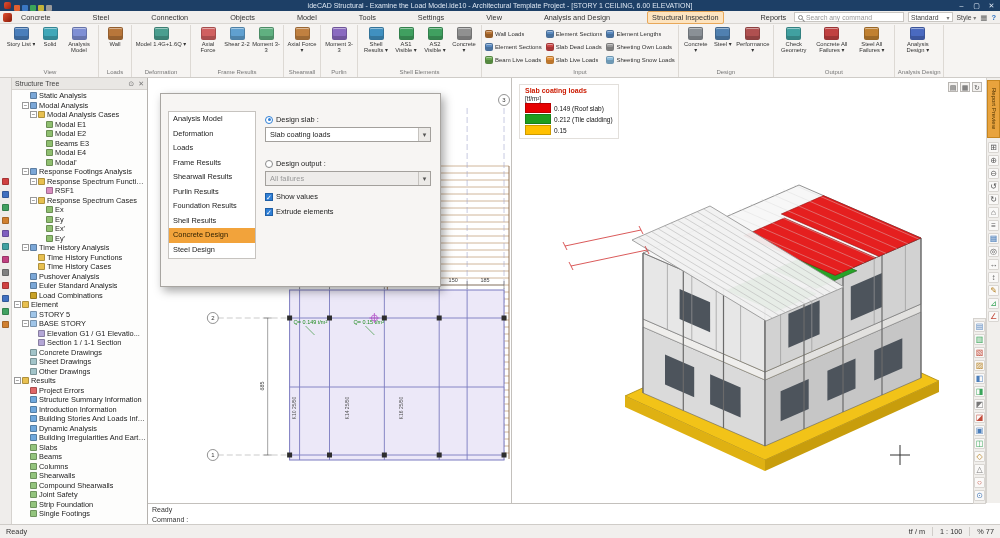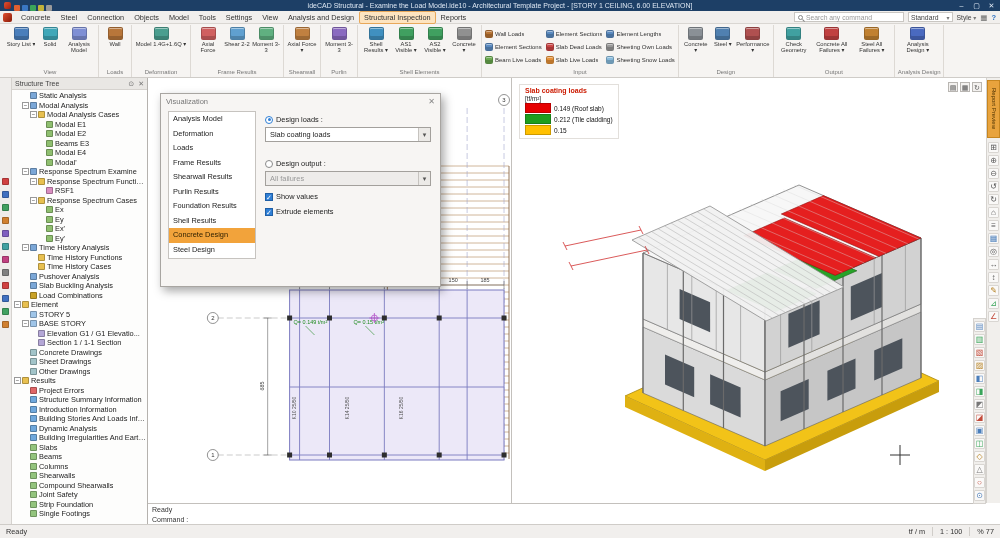--- a/index.html
+++ b/index.html
@@ -11,21 +11,21 @@
   .appicon{width:7px;height:7px;background:linear-gradient(135deg,#e05030,#a02010);border-radius:2px;margin-right:3px;flex:none;}
   .qicon{width:6px;height:6px;border-radius:1px;display:inline-block;margin-right:2px;flex:none;}
   .titletext{position:absolute;left:120px;right:120px;text-align:center;font-size:7px;line-height:11px;color:#dde7f3;white-space:nowrap;overflow:hidden;}
   .winbtns{margin-left:auto;display:flex;gap:6px;color:#dde7f3;font-size:7px;line-height:10px;z-index:2;}
   .winbtn{width:9px;text-align:center;}
   .winmin::before{content:"–";} .winmax::before{content:"▢";} .winclose::before{content:"✕";}
 
   
   .menubar{position:absolute;top:11px;left:0;right:0;height:13px;background:#f1efed;border-bottom:1px solid #d9d6d2;display:flex;align-items:center;font-size:7.3px;color:#333;padding-left:3px;z-index:55;}
   .mlogo{width:9px;height:9px;background:linear-gradient(135deg,#e05030,#8a1a08);border-radius:2px;margin-right:4px;flex:none;}
-  .menuitems{display:flex;align-items:flex-start;height:100%;}
+  .menuitems{display:flex;align-items:flex-start;height:100%;gap:32px;}
   .mitem{padding:1px 4px;white-space:nowrap;border:1px solid transparent;border-radius:2px;}
   .mitem.active{background:#fde4c0;border-color:#e8a85a;}
   .menuright{margin-left:auto;display:flex;align-items:center;gap:4px;padding-right:4px;}
   .searchbox{display:flex;align-items:center;gap:3px;background:#fff;border:1px solid #c9c6c2;width:110px;height:10px;padding:0 3px;color:#999;font-size:6.8px;white-space:nowrap;}
   .mag{width:5px;height:5px;border:1px solid #888;border-radius:50%;position:relative;flex:none;}
   .mag::after{content:"";position:absolute;width:3px;height:1px;background:#888;transform:rotate(45deg);left:3.5px;top:4.5px;}
   .combo-mini{display:flex;align-items:center;background:#fff;border:1px solid #c9c6c2;height:10px;font-size:6.8px;padding:0 2px;gap:8px;color:#444;white-space:nowrap;}
   .combo-mini::after{content:"▾";font-size:6px;color:#777;}
   .stylebtn{font-size:6.8px;color:#444;white-space:nowrap;}
   .stylebtn::after{content:" ▾";font-size:6px;color:#777;}
@@ -416,21 +416,21 @@
         <span class="tind" style="width: 26px;"></span>
         <span class="exp"></span>
         <span class="tic" style="background: rgb(143, 191, 111);"></span>
         <span class="tlabel">Modal'</span>
       </div>
 
       <div class="trow">
         <span class="tind" style="width: 10px;"></span>
         <span class="exp show"></span>
         <span class="tic" style="background: rgb(123, 167, 215);"></span>
-        <span class="tlabel">Response Spectrum Examine</span>
+        <span class="tlabel">Response Footings Analysis</span>
       </div>
 
       <div class="trow">
         <span class="tind" style="width: 18px;"></span>
         <span class="exp show"></span>
         <span class="tic" style="background: rgb(232, 192, 80);"></span>
         <span class="tlabel">Response Spectrum Functions</span>
       </div>
 
       <div class="trow">
@@ -500,21 +500,21 @@
         <span class="tind" style="width: 10px;"></span>
         <span class="exp"></span>
         <span class="tic" style="background: rgb(123, 167, 215);"></span>
         <span class="tlabel">Pushover Analysis</span>
       </div>
 
       <div class="trow">
         <span class="tind" style="width: 10px;"></span>
         <span class="exp"></span>
         <span class="tic" style="background: rgb(123, 167, 215);"></span>
-        <span class="tlabel">Slab Buckling Analysis</span>
+        <span class="tlabel">Euler Standard Analysis</span>
       </div>
 
       <div class="trow">
         <span class="tind" style="width: 10px;"></span>
         <span class="exp"></span>
         <span class="tic" style="background: rgb(201, 162, 39);"></span>
         <span class="tlabel">Load Combinations</span>
       </div>
 
       <div class="trow">
@@ -955,41 +955,37 @@
     <span class="rticon" style="color: rgb(194, 74, 58);">◪</span>
     <span class="rticon" style="color: rgb(74, 126, 187);">▣</span>
     <span class="rticon" style="color: rgb(58, 165, 90);">◫</span>
     <span class="rticon" style="color: rgb(184, 134, 42);">◇</span>
     <span class="rticon" style="color: rgb(119, 119, 119);">△</span>
     <span class="rticon" style="color: rgb(194, 74, 58);">○</span>
     <span class="rticon" style="color: rgb(74, 126, 187);">⊙</span>
   </div>
 
 <div class="dialog">
-  <div class="dlgtitle">
-    <span>Visualization</span>
-    <span class="dlgx"></span>
-  </div>
   <div class="dlglist">
 
   <div class="dlgitem">Analysis Model</div>
       <div class="dlgitem">Deformation</div>
       <div class="dlgitem">Loads</div>
       <div class="dlgitem">Frame Results</div>
       <div class="dlgitem">Shearwall Results</div>
       <div class="dlgitem">Purlin Results</div>
       <div class="dlgitem">Foundation Results</div>
       <div class="dlgitem">Shell Results</div>
       <div class="dlgitem sel">Concrete Design</div>
       <div class="dlgitem">Steel Design</div>
     </div>
   <div class="dlgright">
     <div class="optrow">
       <span class="radio on"></span>
-      <span>Design loads :</span>
+      <span>Design slab :</span>
     </div>
     <div class="dcombo">
       <span>Slab coating loads</span>
         <span class="cmbarr"></span>
     </div>
     <div class="optrow second">
       <span class="radio"></span>
       <span>Design output :</span>
     </div>
     <div class="dcombo disabled">

